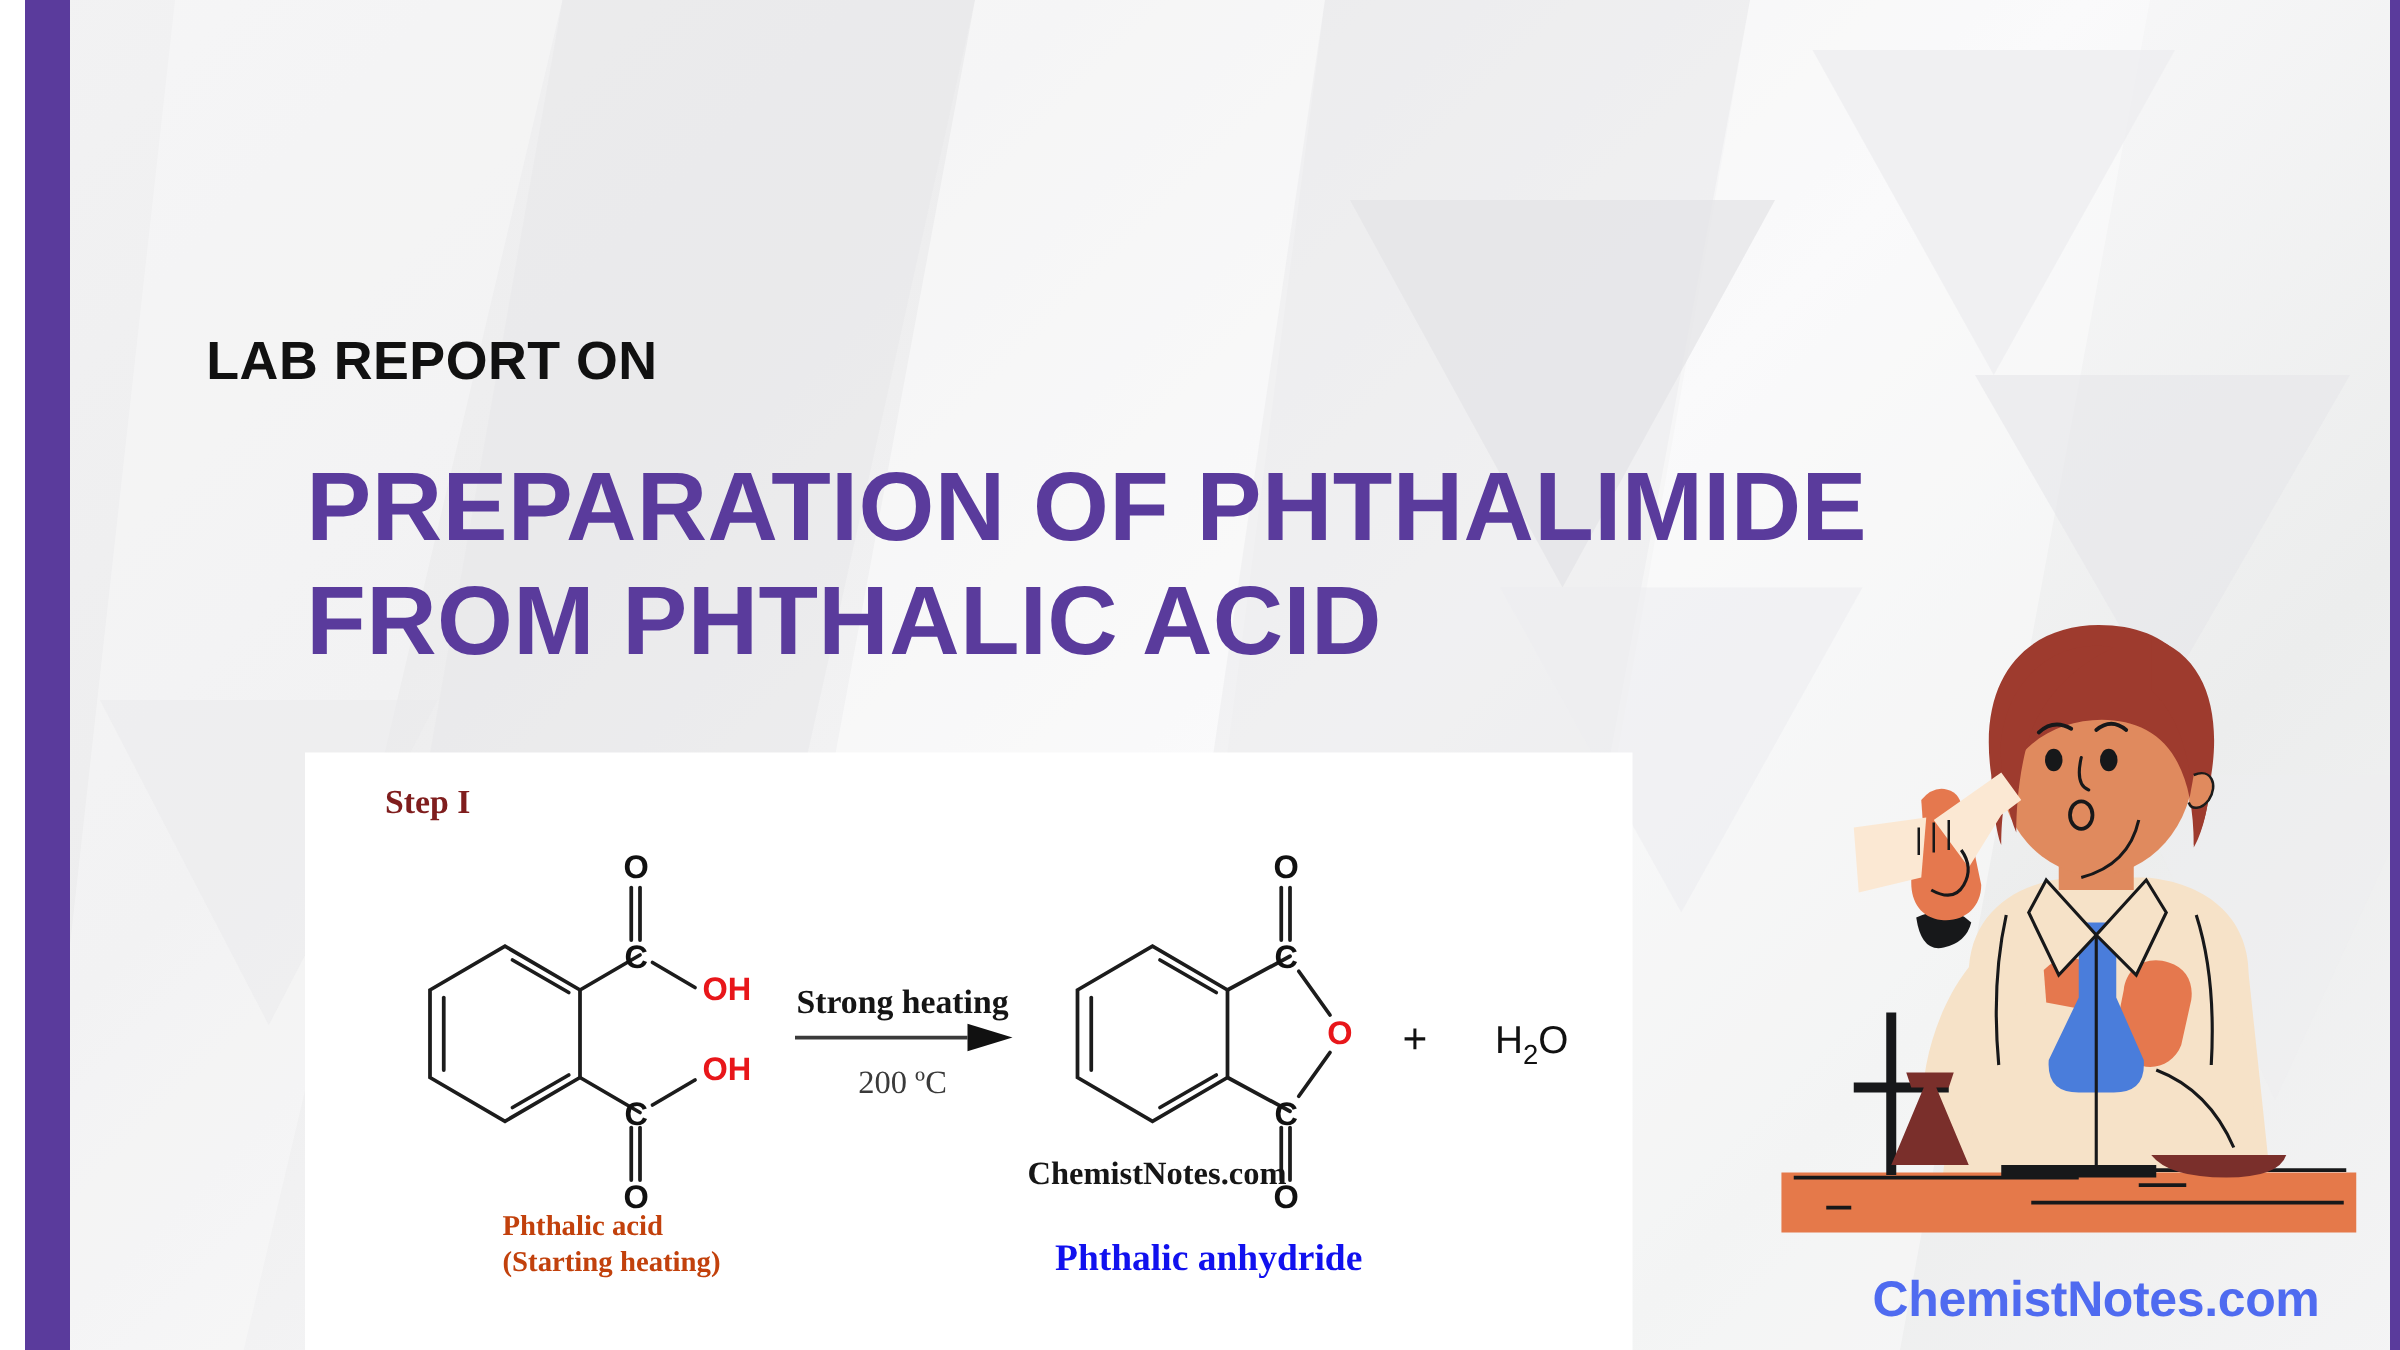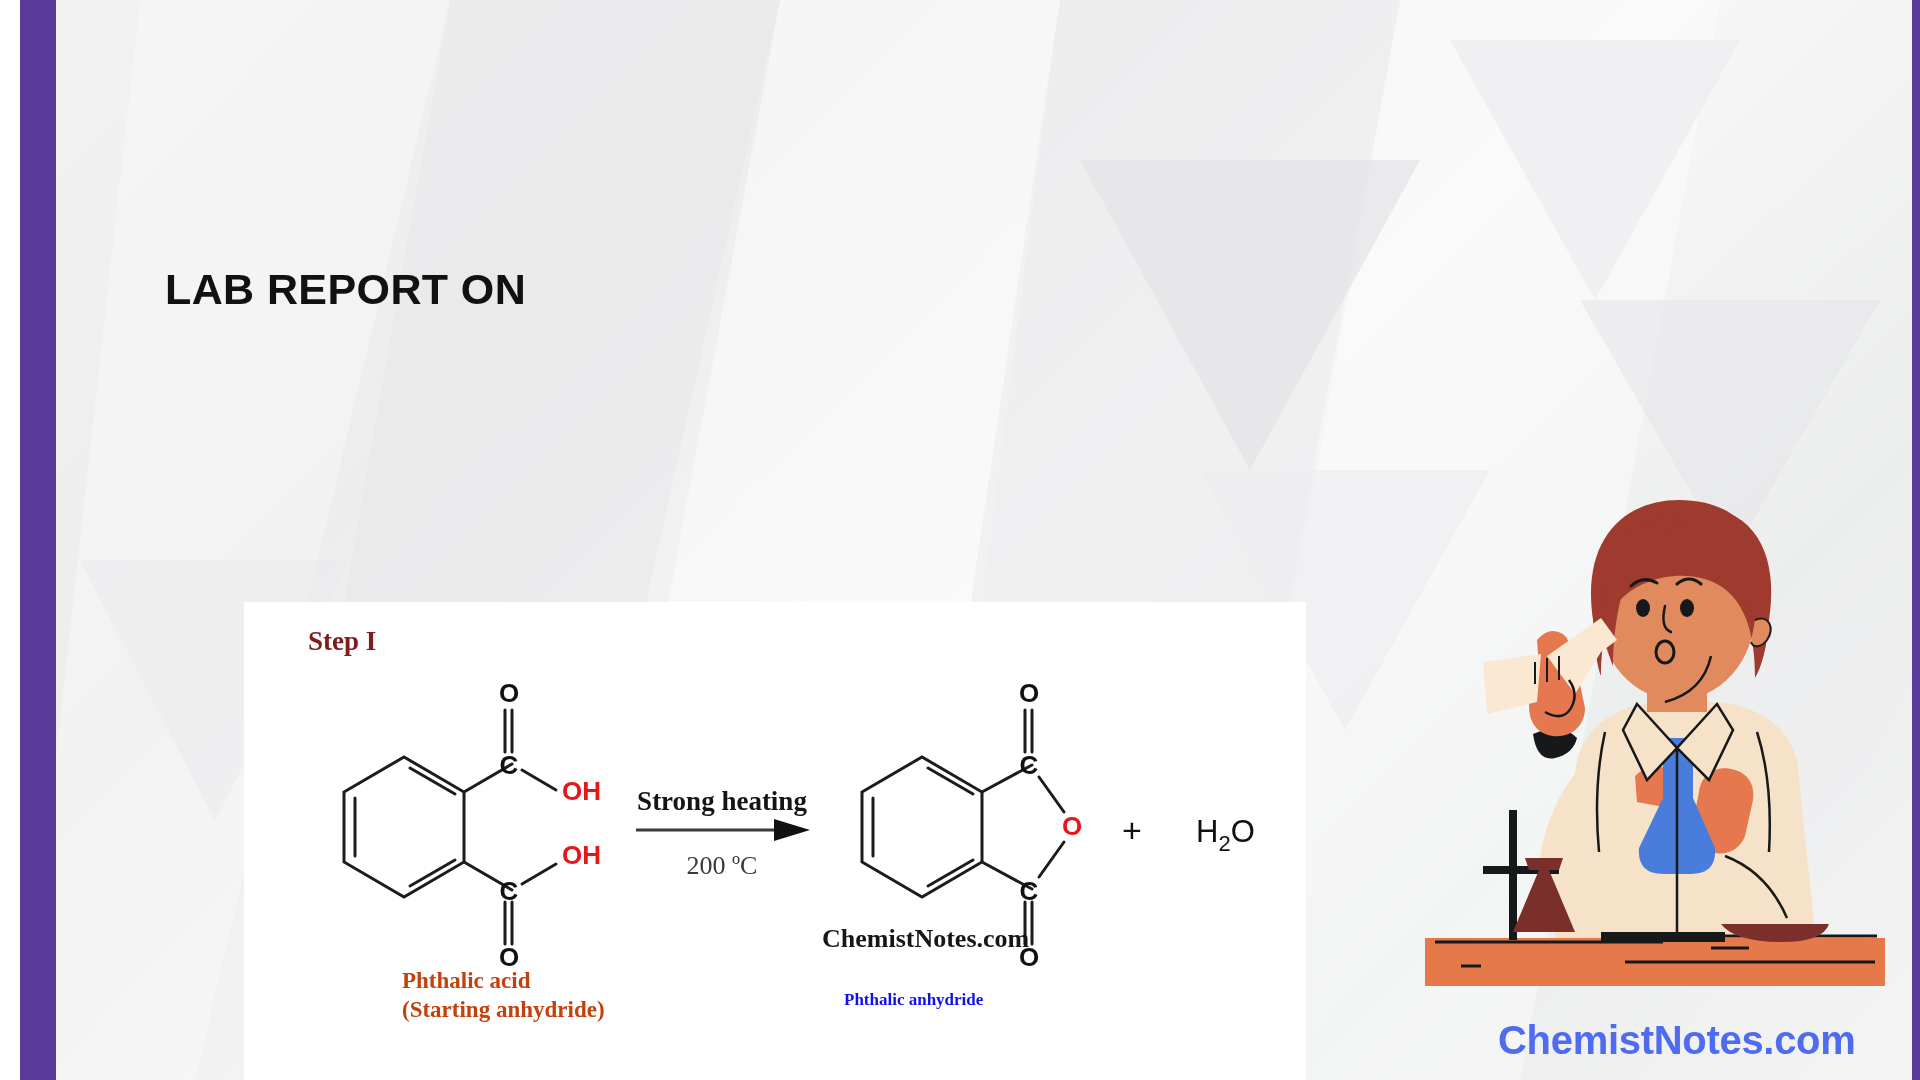--- a/index.html
+++ b/index.html
@@ -50,21 +50,21 @@
     font-size:26px;font-weight:bold;color:#161616;
   }
   .capLeft{
     position:absolute;left:158px;top:364px;
     font-family:"Liberation Serif", serif;
     font-size:23px;font-weight:bold;color:#c2410c;line-height:1.28;
   }
   .capRight{
     position:absolute;left:600px;top:388px;
     font-family:"Liberation Serif", serif;
-    font-size:17px;font-weight:bold;color:#1111ee;
+    font-size:30px;font-weight:bold;color:#1111ee;
   }
   .rxnSvg{position:absolute;left:0;top:0;}
   .watermark{
     position:absolute;left:1478px;top:1018px;
     font-size:40px;font-weight:bold;color:#4f6bf0;
     letter-spacing:-0.3px;
     font-family:"Liberation Sans", sans-serif;
   }
   .illus{position:absolute;left:1405px;top:480px;width:480px;height:545px;}
 </style>
@@ -86,20 +86,24 @@
     <polygon points="60,560 330,560 195,820" fill="#e9e9ec" opacity="0.5"></polygon>
     <polygon points="840,780 1120,780 980,1040" fill="#eaeaed" opacity="0.45"></polygon>
     <polygon points="1680,620 1920,620 1800,880" fill="#ededf0" opacity="0.5"></polygon>
   </svg>
 
   <div class="bar left"></div>
   <div class="bar right"></div>
 
   <div class="kicker">LAB REPORT ON</div>
 
+  <div class="maintitle">
+    <span class="l1">PREPARATION OF PHTHALIMIDE</span>
+    <span class="l2">FROM PHTHALIC ACID</span>
+  </div>
 
   <div class="card">
 
     <div class="stepLabel">Step I</div>
 
     <svg class="rxnSvg" width="1062" height="478" viewBox="0 0 1062 478">
       <g stroke="#1c1c1c" stroke-width="3" fill="none" stroke-linecap="round">
 
         <polygon points="100,190 160,155 220,190 220,260 160,295 100,260" stroke="#1c1c1c" stroke-width="3"></polygon>
 
@@ -156,21 +160,21 @@
       <text x="888" y="240" text-anchor="middle" font-family="Liberation Sans, sans-serif" font-size="34" fill="#111">+</text>
       <text x="952" y="240" font-family="Liberation Sans, sans-serif" font-size="31" fill="#111">
         <tspan>H</tspan><tspan dy="9" font-size="22">2</tspan><tspan dy="-9">O</tspan>
       </text>
     </svg>
 
     <div class="siteInner">ChemistNotes.com</div>
 
     <div class="capLeft">
       <div>Phthalic acid</div>
-      <div>(Starting anhydride)</div>
+      <div>(Starting heating)</div>
     </div>
 
     <div class="capRight">Phthalic anhydride</div>
   </div>
 
   <svg class="illus" width="480" height="545" viewBox="0 0 480 545">
 
     <path d="M150 300 C150 252 186 226 232 222 L292 222 C338 226 374 252 374 300 L392 470 L128 470 Z" fill="#f6e2c8" stroke="none"></path>
 
     <path d="M222 188 L282 188 L282 232 L222 232 Z" fill="#e08a5e"></path>

